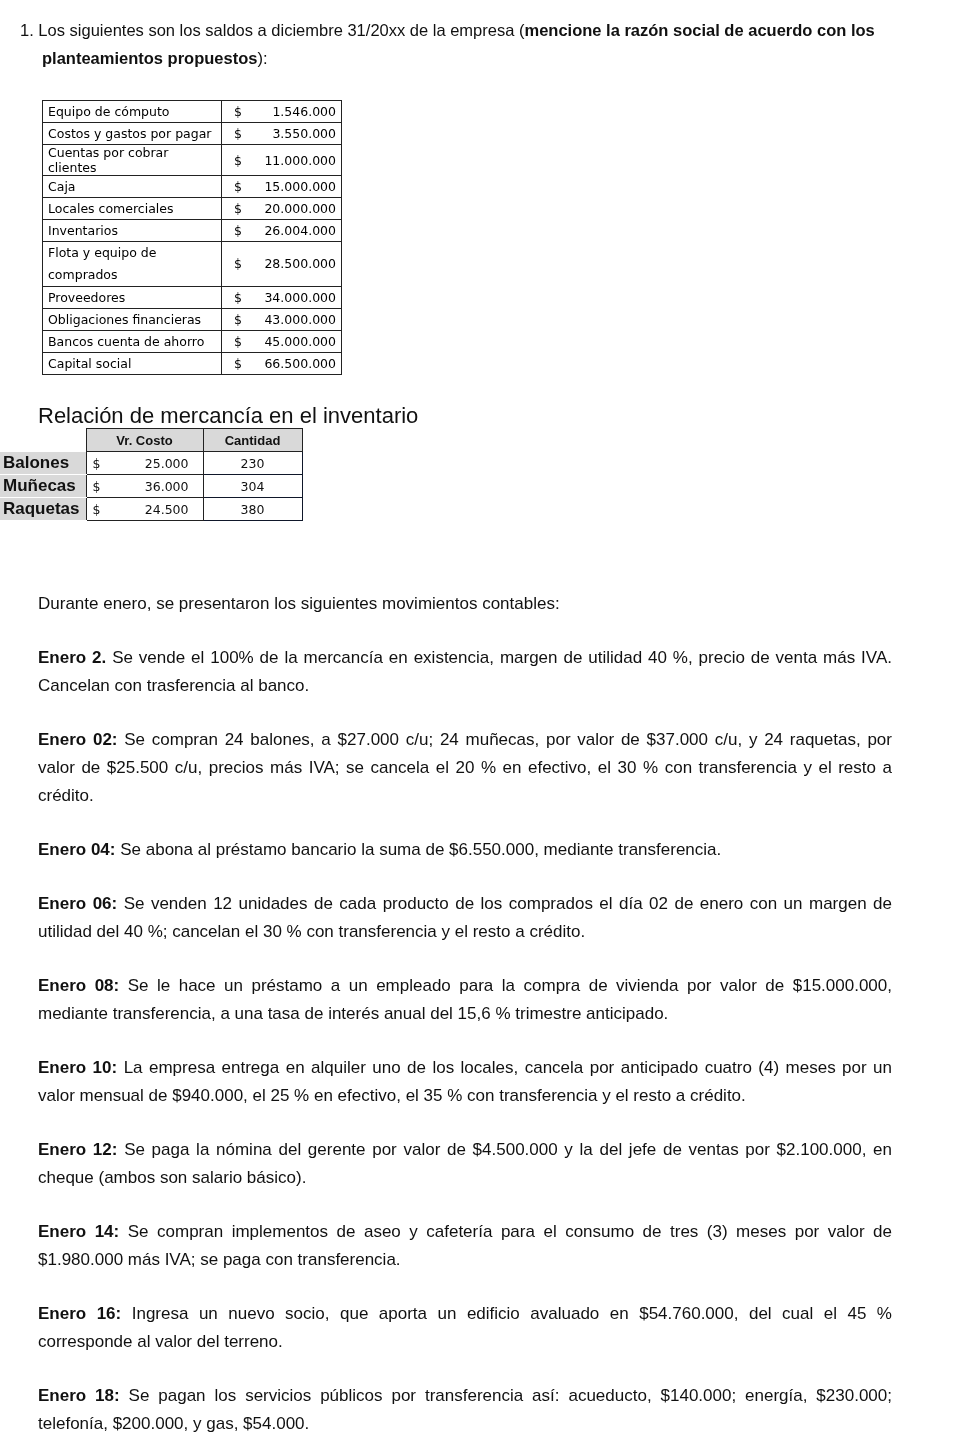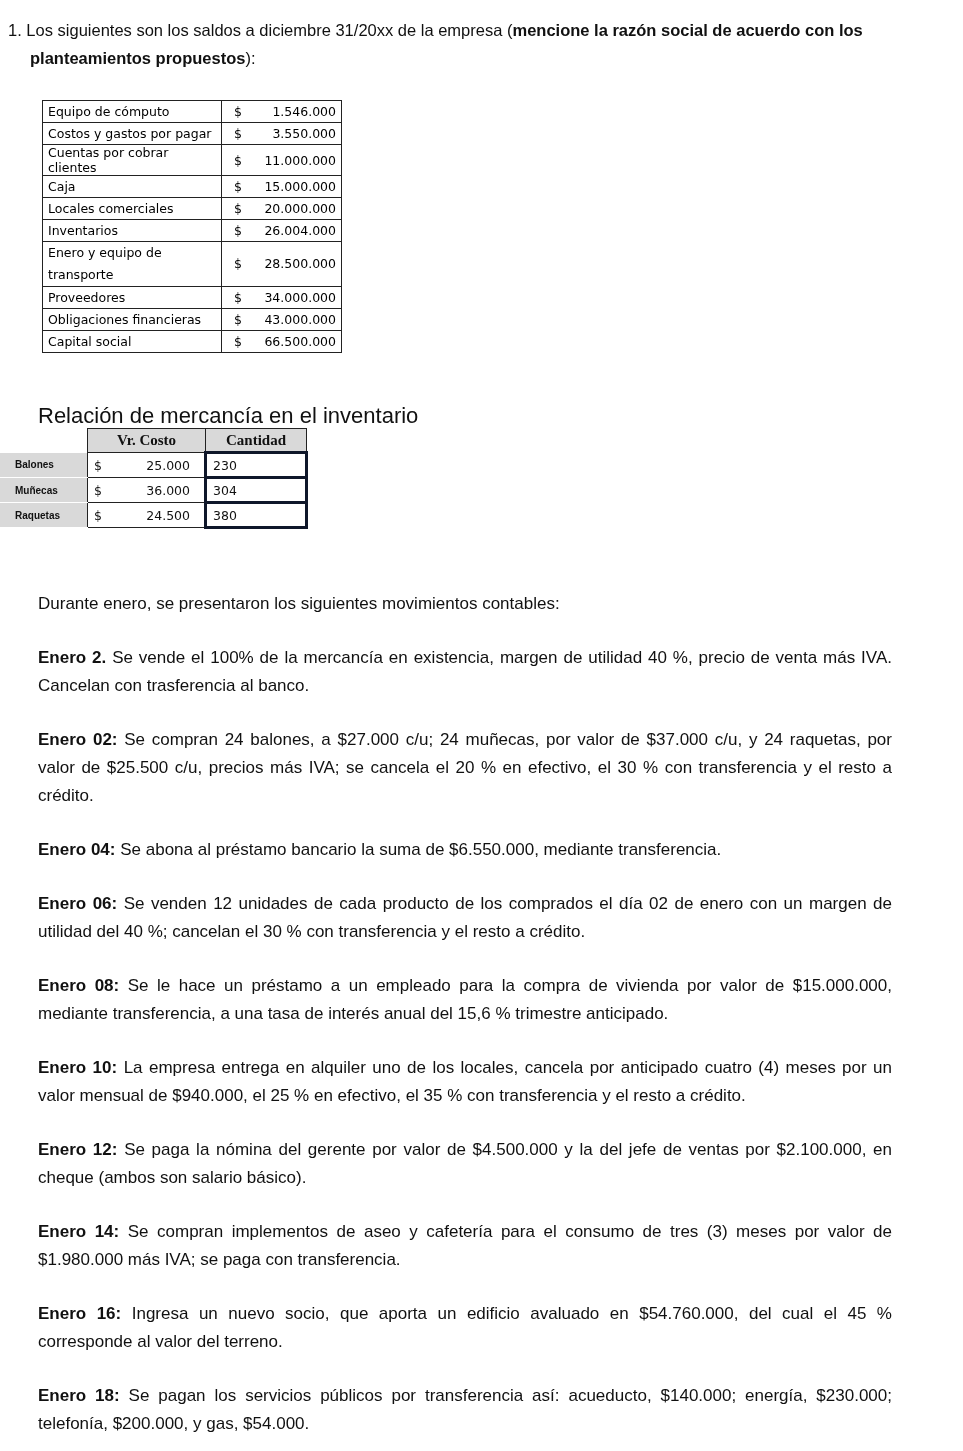--- a/index.html
+++ b/index.html
@@ -1,21 +1,21 @@
 <!DOCTYPE html>
 <html><head>
 <meta charset="utf-8">
 <style>
   html, body { margin: 0; padding: 0; background: #ffffff; }
   body {
     width: 963px; height: 1451px; position: relative; overflow: hidden;
     font-family: "Liberation Sans", sans-serif; color: #111;
   }
   .intro {
-    position: absolute; left: 8px; top: 16px; width: 900px;
+    position: absolute; left: 20px; top: 16px; width: 900px;
     font-size: 16.5px; line-height: 28px;
   }
   .intro .indent { padding-left: 22px; }
   .bold { font-weight: bold; }
 
   table.saldos {
     position: absolute; left: 42px; top: 100px;
     border-collapse: collapse;
     font-family: "DejaVu Sans", sans-serif; font-size: 12.5px;
   }
@@ -31,34 +31,34 @@
     position: absolute; left: 38px; top: 403px;
     font-size: 22px;
   }
   table.inv {
     position: absolute; left: 0px; top: 428px;
     border-collapse: collapse;
     font-size: 13px;
   }
   table.inv td, table.inv th { height: 22px; padding: 0 6px; }
   table.inv th {
-    background: #d9d9d9; font-family: Liberation Serif, serif; font-size: 15px;
+    background: #d9d9d9; font-family: Liberation Sans, sans-serif; font-size: 13px;
     border: 1px solid #222; border-bottom: 1px solid #222; font-weight: bold;
   }
   table.inv th.blank { background: transparent; border: none; }
   table.inv td.rowh {
-    background: #d9d9d9; font-weight: bold; font-size: 10px;
-    width: 66px; padding-left: 15px; border-bottom: 1px solid #fff;
+    background: #d9d9d9; font-weight: bold; font-size: 17px;
+    width: 66px; padding-left: 3px; border-bottom: 1px solid #fff;
   }
   table.inv td.cost {
     width: 104px; border: 1px solid #222;
     font-family: "DejaVu Sans", sans-serif; font-size: 12.5px;
   }
   table.inv td.qty {
-    width: 86px; text-align: left; border: 3px solid #0f172a;
+    width: 86px; text-align: center; border: 1px solid #0f172a;
     font-family: "DejaVu Sans", sans-serif; font-size: 12.5px;
   }
   .cost-wrap { display: flex; justify-content: space-between; padding-right: 4px; }
   .cost-num { padding-right: 4px; }
 
   .movs { position: absolute; left: 38px; top: 590px; width: 872px; font-size: 17px; line-height: 28px; }
   .mov-intro { margin: 0 0 26px 0; }
   .mov { margin: 0 18px 26px 0; text-align: justify; }
 </style>
 </head>
@@ -124,21 +124,21 @@
     <tr>
       <td class="name">Inventarios</td>
       <td class="val">
           <div class="val-wrap">
             <span>$</span>
             <span>26.004.000</span>
           </div>
         </td>
     </tr>
     <tr class="tall">
-      <td class="name">Enero y equipo de transporte</td>
+      <td class="name">Flota y equipo de comprados</td>
       <td class="val">
           <div class="val-wrap">
             <span>$</span>
             <span>28.500.000</span>
           </div>
         </td>
     </tr>
     <tr>
       <td class="name">Proveedores</td>
       <td class="val">
@@ -147,20 +147,29 @@
             <span>34.000.000</span>
           </div>
         </td>
     </tr>
     <tr>
       <td class="name">Obligaciones financieras</td>
       <td class="val">
           <div class="val-wrap">
             <span>$</span>
             <span>43.000.000</span>
+          </div>
+        </td>
+    </tr>
+    <tr>
+      <td class="name">Bancos cuenta de ahorro</td>
+      <td class="val">
+          <div class="val-wrap">
+            <span>$</span>
+            <span>45.000.000</span>
           </div>
         </td>
     </tr>
     <tr>
       <td class="name">Capital social</td>
       <td class="val">
           <div class="val-wrap">
             <span>$</span>
             <span>66.500.000</span>
           </div>

